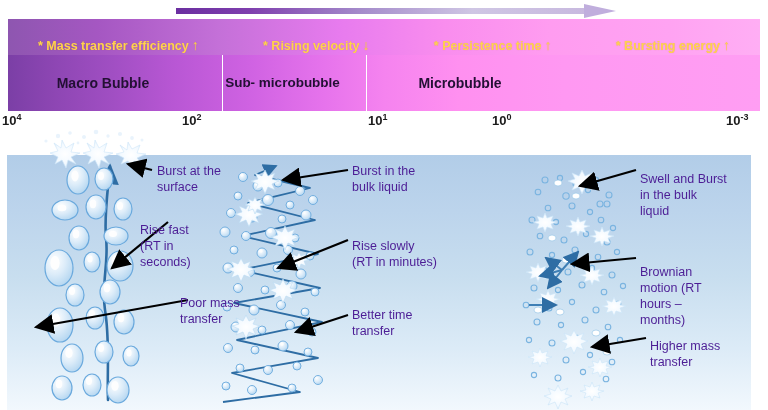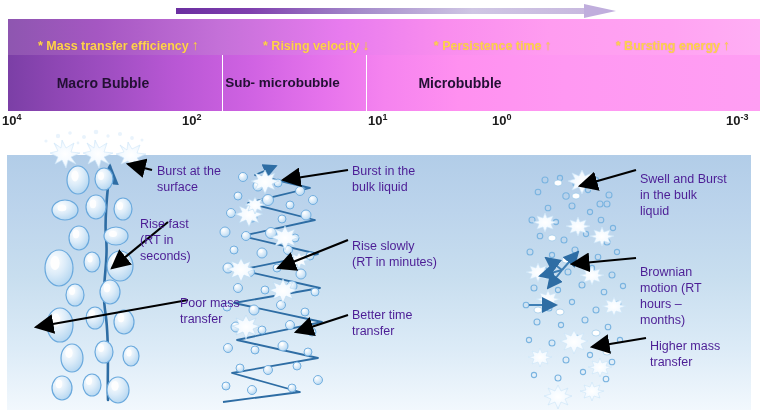--- a/index.html
+++ b/index.html
@@ -480,21 +480,21 @@
     </g>
 
     <line x1="636" y1="170" x2="580" y2="186" stroke="#000" stroke-width="2.2" marker-end="url(#blkArrow)"></line>
     <line x1="636" y1="258" x2="572" y2="264" stroke="#000" stroke-width="2.2" marker-end="url(#blkArrow)"></line>
     <line x1="646" y1="338" x2="592" y2="347" stroke="#000" stroke-width="2.2" marker-end="url(#blkArrow)"></line>
   </g>
 </svg>
 
 <div class="anno" style="left:157px; top:163px;">Burst at the
 surface</div>
-<div class="anno" style="left:140px; top:216px;">Rise fast
+<div class="anno" style="left:140px; top:222px;">Rise fast
 (RT in
 seconds)</div>
 <div class="anno" style="left:140px; top:295px;margin-left:40px;">Poor mass
 transfer</div>
 
 <div class="anno" style="left:352px; top:163px;">Burst in the
 bulk liquid</div>
 <div class="anno" style="left:336px; top:238px;margin-left:16px;">Rise slowly
 (RT in minutes)</div>
 <div class="anno" style="left:352px; top:307px;">Better  time

